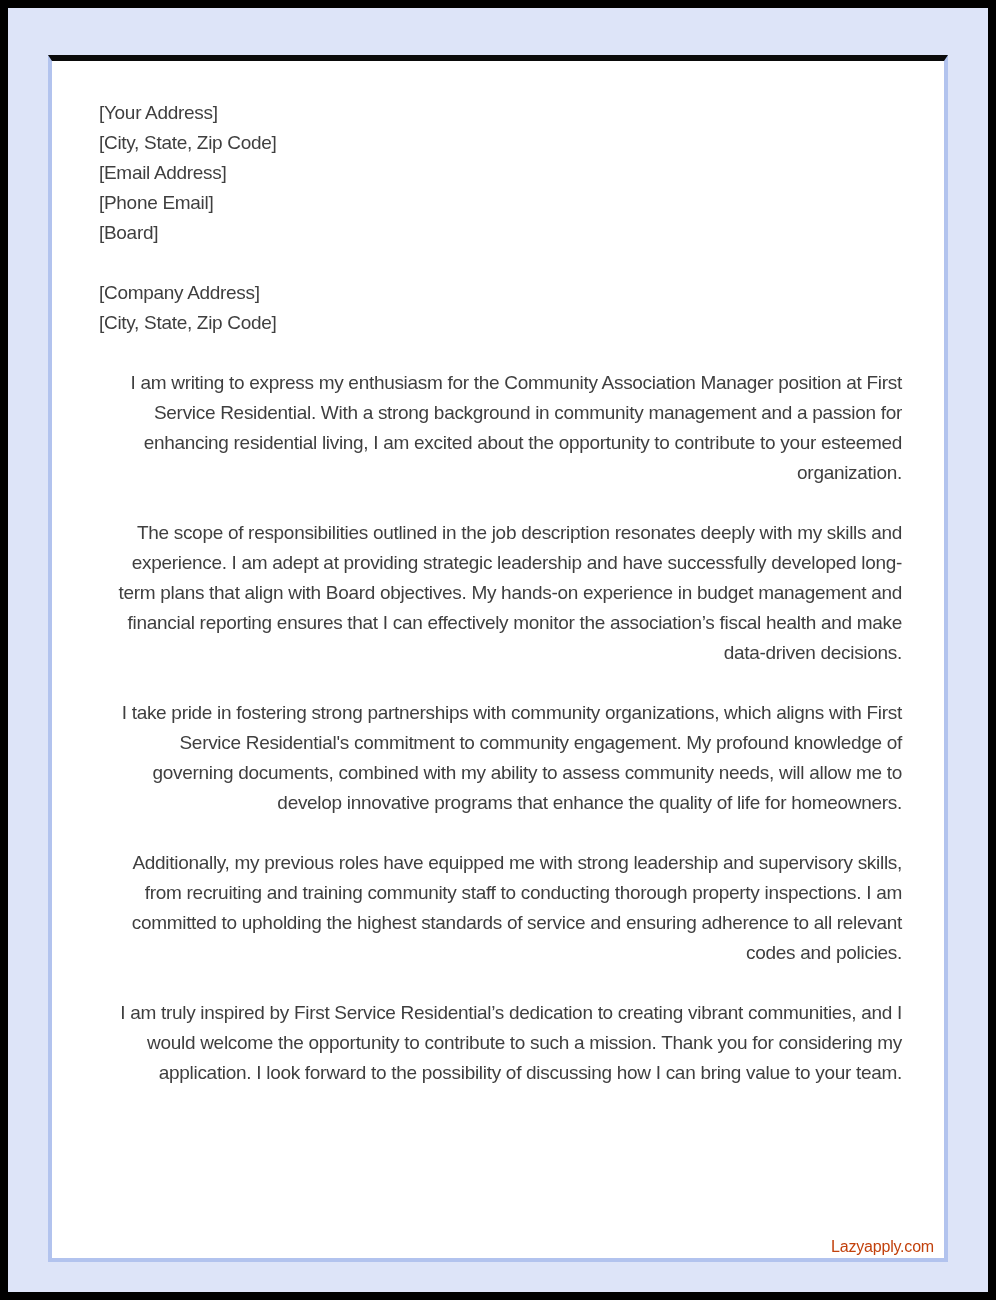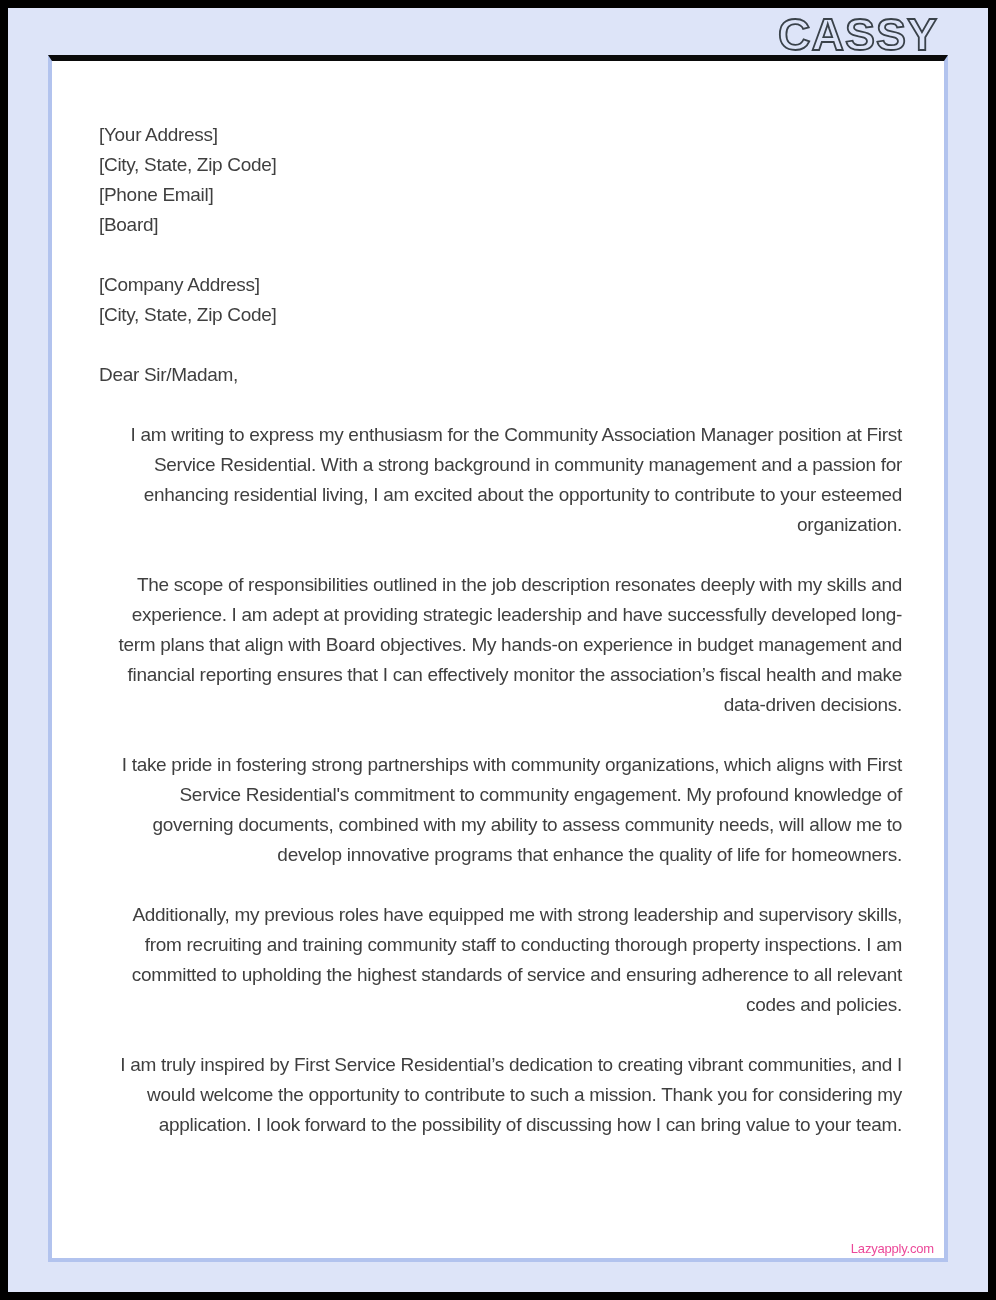--- a/index.html
+++ b/index.html
@@ -39,71 +39,70 @@
     height: 1207px;
     box-sizing: border-box;
     background: #ffffff;
     border-left: 4px solid #b2c3ee;
     border-right: 4px solid #b2c3ee;
     border-bottom: 4px solid #b2c3ee;
     border-top: 6px solid #0a0a0a;
     overflow: visible;
   }
   .content {
-    padding: 59px 42px 0 47px;
+    padding: 37px 42px 0 47px;
     color: #3f3f3f;
     font-size: 19px;
     font-weight: 300;
     letter-spacing: -0.3px;
     line-height: 30px;
   }
   .block {
     margin: 0 0 30px 0;
   }
   .block div, .block p {
     margin: 0;
   }
   .para {
     max-width: 808px;
     text-align: right;
   }
   .watermark {
     position: absolute;
     right: 10px;
     bottom: 2px;
-    font-size: 13px;
+    font-size: 16px;
     letter-spacing: -0.2px;
-    color: #ec4899;
+    color: #c2410c;
     text-decoration: none;
     cursor: pointer;
   }
 </style>
 </head>
 <body>
 
 <div class="frame">
 
-  <div class="logo">CASSY</div>
 
   <div class="page">
     <div class="content">
 
       <div class="block">
         <div>[Your Address]</div>
         <div>[City, State, Zip Code]</div>
+        <div>[Email Address]</div>
         <div>[Phone Email]</div>
         <div>[Board]</div>
       </div>
 
       <div class="block">
         <div>[Company Address]</div>
         <div>[City, State, Zip Code]</div>
       </div>
 
-      <div class="block">Dear Sir/Madam,</div>
 
       <p class="block para">I am writing to express my enthusiasm for the Community Association Manager position at First Service Residential. With a strong background in community management and a passion for enhancing residential living, I am excited about the opportunity to contribute to your esteemed organization.</p>
       <p class="block para">The scope of responsibilities outlined in the job description resonates deeply with my skills and experience. I am adept at providing strategic leadership and have successfully developed long-term plans that align with Board objectives. My hands-on experience in budget management and financial reporting ensures that I can effectively monitor the association’s fiscal health and make data-driven decisions.</p>
       <p class="block para">I take pride in fostering strong partnerships with community organizations, which aligns with First Service Residential's commitment to community engagement. My profound knowledge of governing documents, combined with my ability to assess community needs, will allow me to develop innovative programs that enhance the quality of life for homeowners.</p>
       <p class="block para">Additionally, my previous roles have equipped me with strong leadership and supervisory skills, from recruiting and training community staff to conducting thorough property inspections. I am committed to upholding the highest standards of service and ensuring adherence to all relevant codes and policies.</p>
       <p class="block para">I am truly inspired by First Service Residential’s dedication to creating vibrant communities, and I would welcome the opportunity to contribute to such a mission. Thank you for considering my application. I look forward to the possibility of discussing how I can bring value to your team.</p>
 
 
     </div>
 

